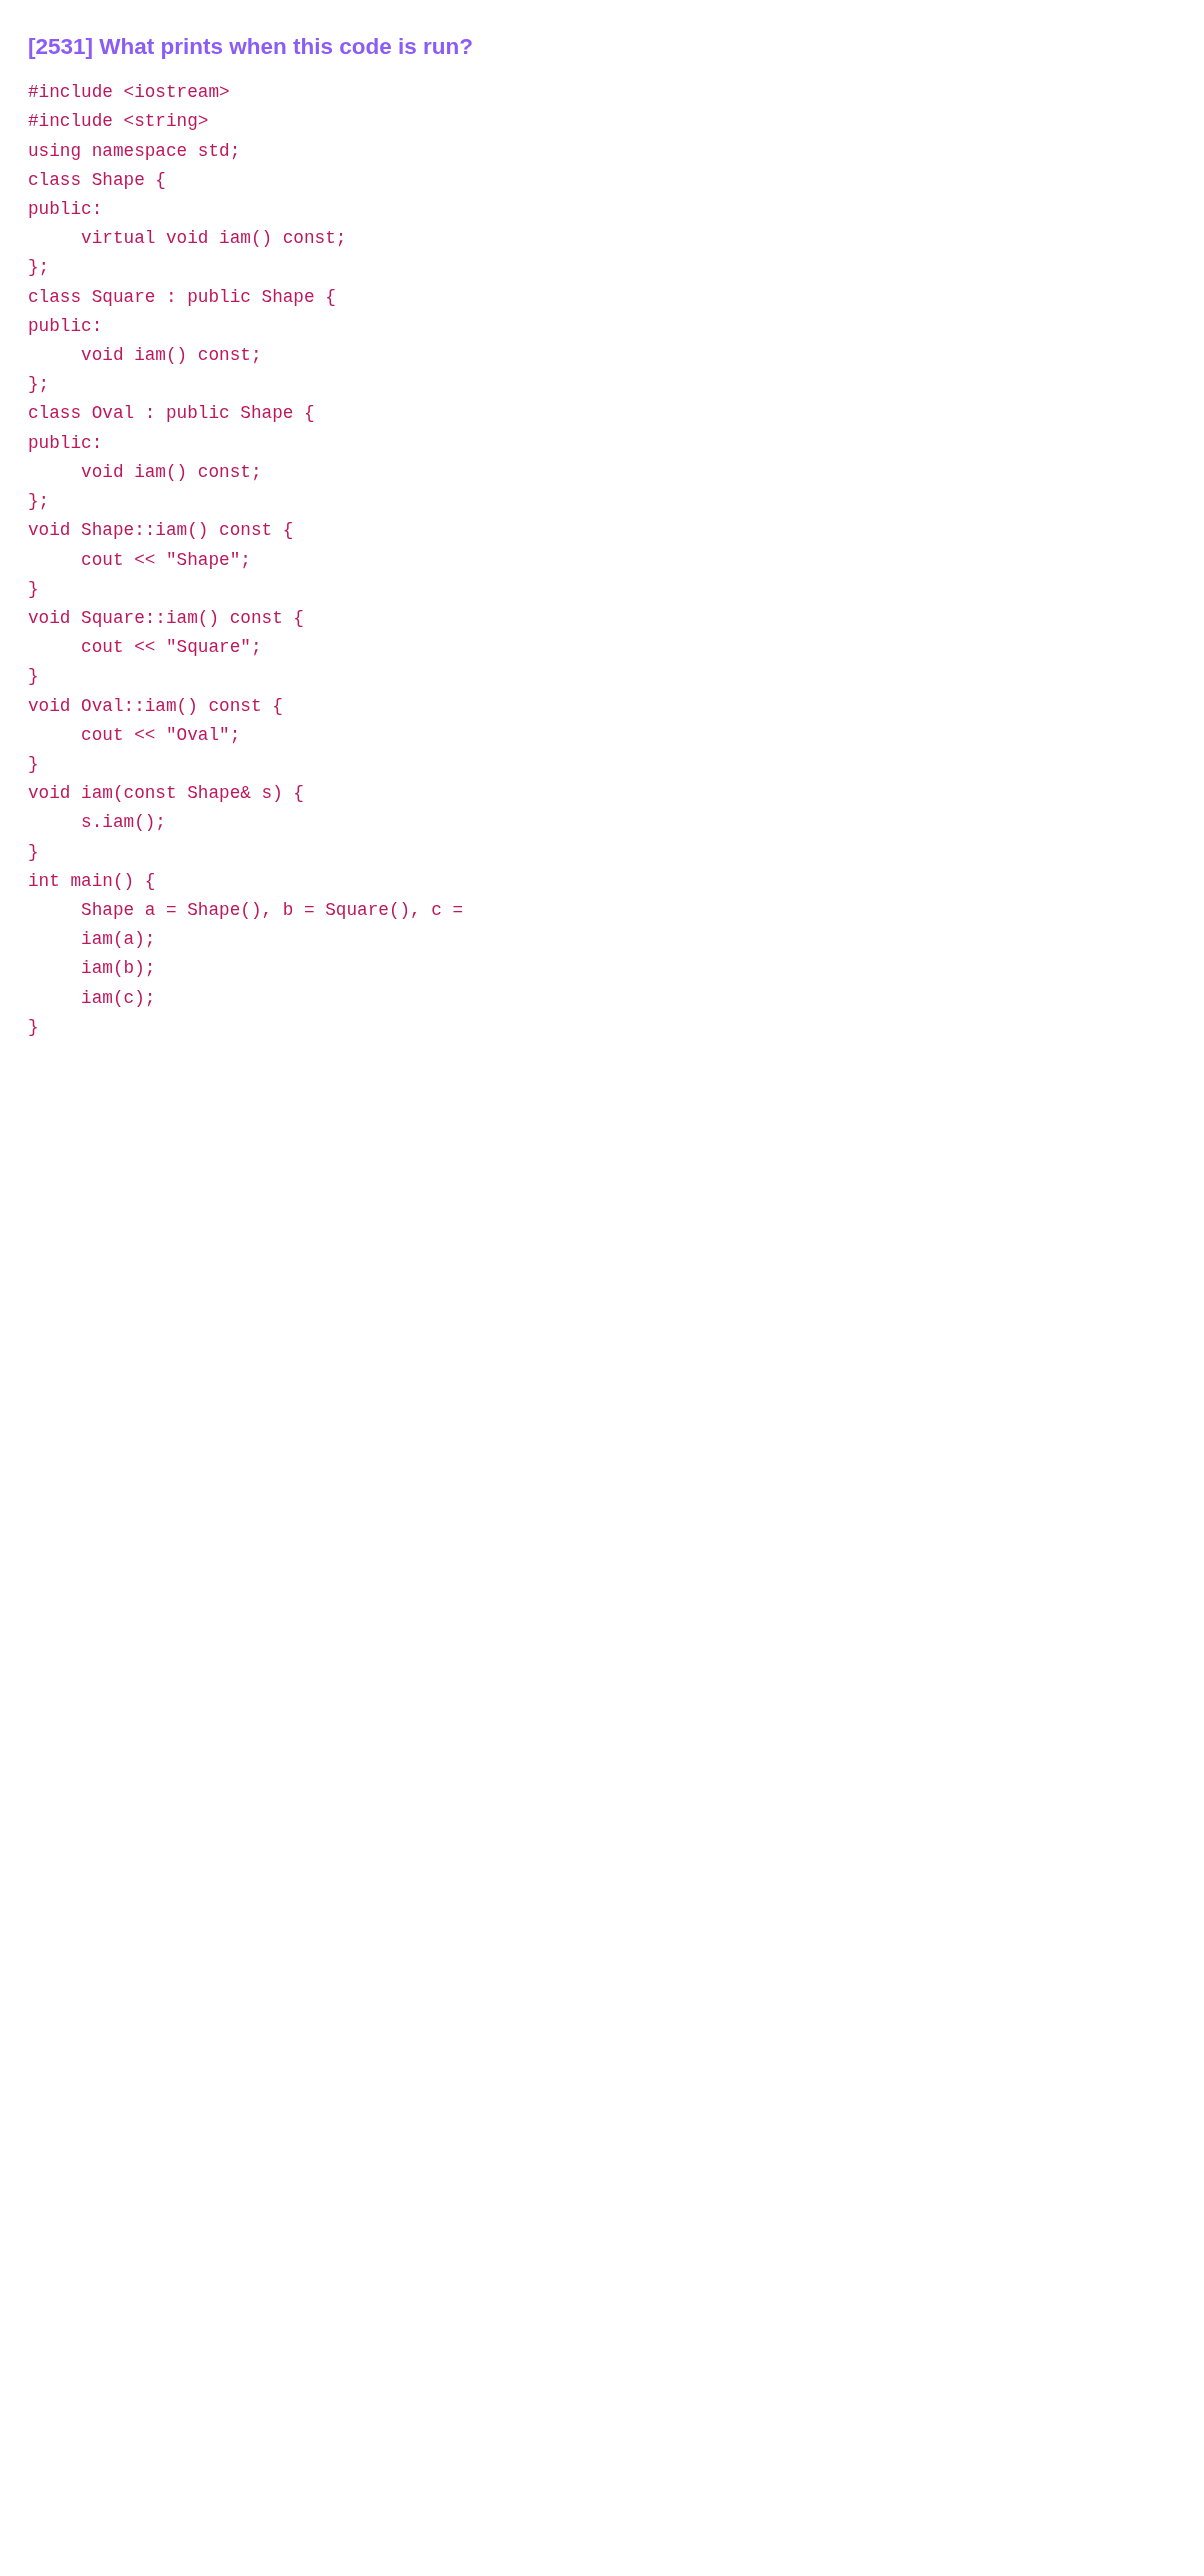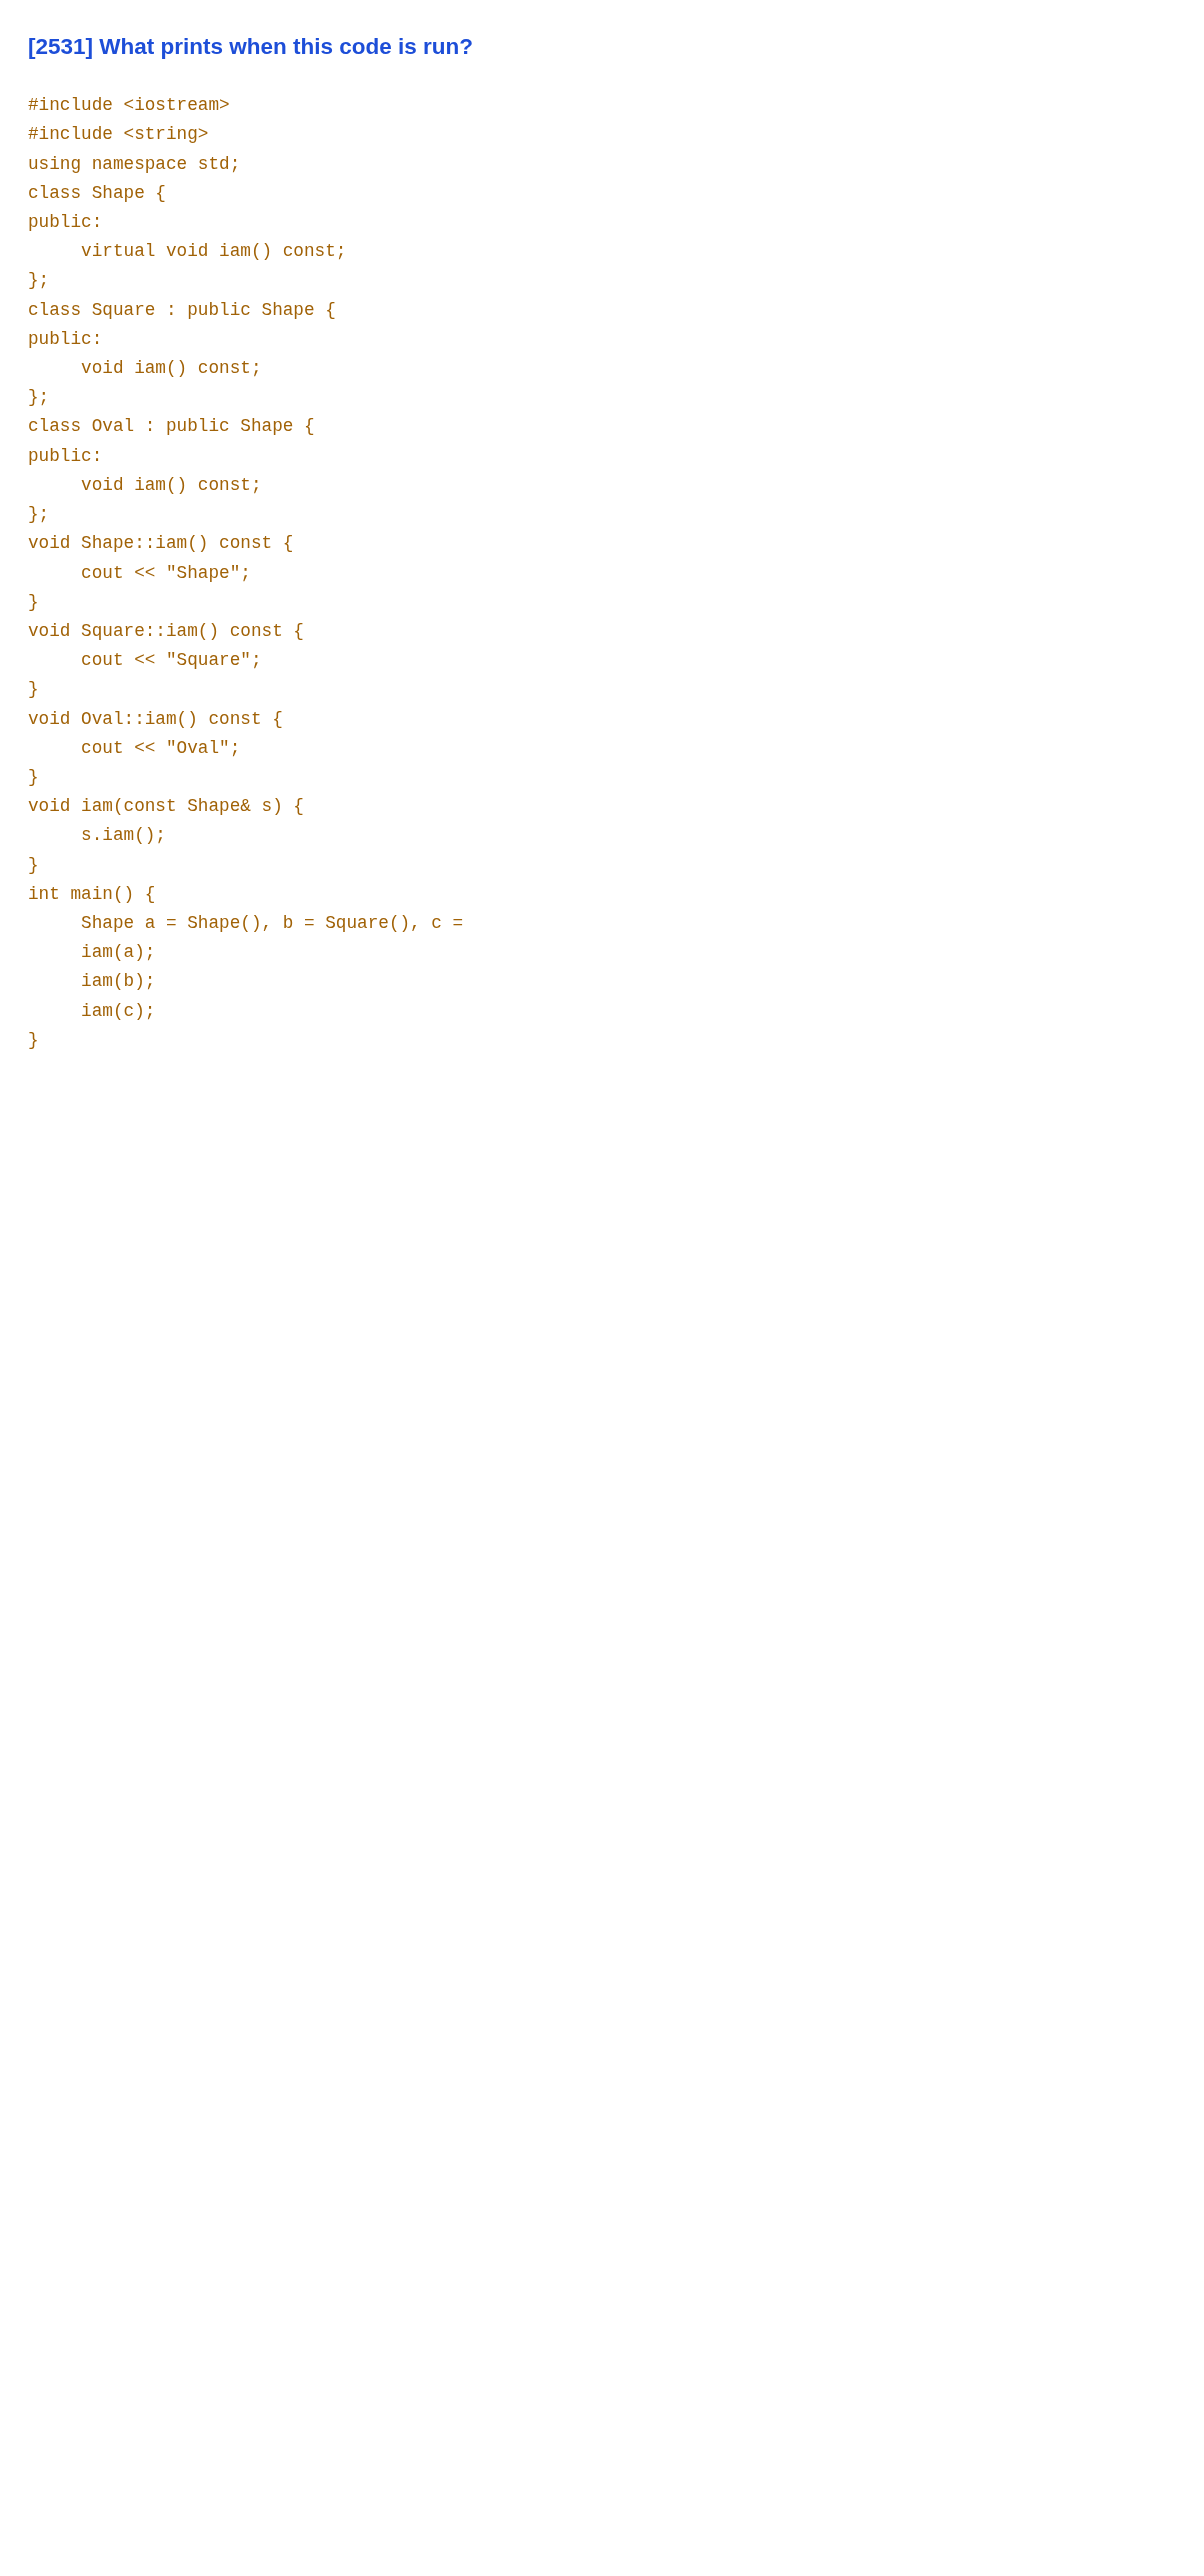--- a/index.html
+++ b/index.html
@@ -13,29 +13,29 @@
       font-family: 'Courier New', Courier, monospace;
       padding: 32px 28px;
       width: 602px;
       min-height: 2576px;
     }
 
     .question-title {
       font-family: Arial, sans-serif;
       font-size: 22.5px;
       font-weight: bold;
-      color: #1d4ed8;
-      margin-bottom: 30px;
+      color: #8b5cf6;
+      margin-bottom: 17px;
       line-height: 1.3;
     }
 
     .code-block {
       font-family: 'Courier New', Courier, monospace;
       font-size: 17.7px;
-      color: #a16207;
+      color: #be185d;
       line-height: 1.65;
       white-space: pre;
     }
   </style>
 </head>
 <body>
 
 <h1 class="question-title">[2531] What prints when this code is run?</h1>
 
 <div class="code-block">#include &lt;iostream&gt;

